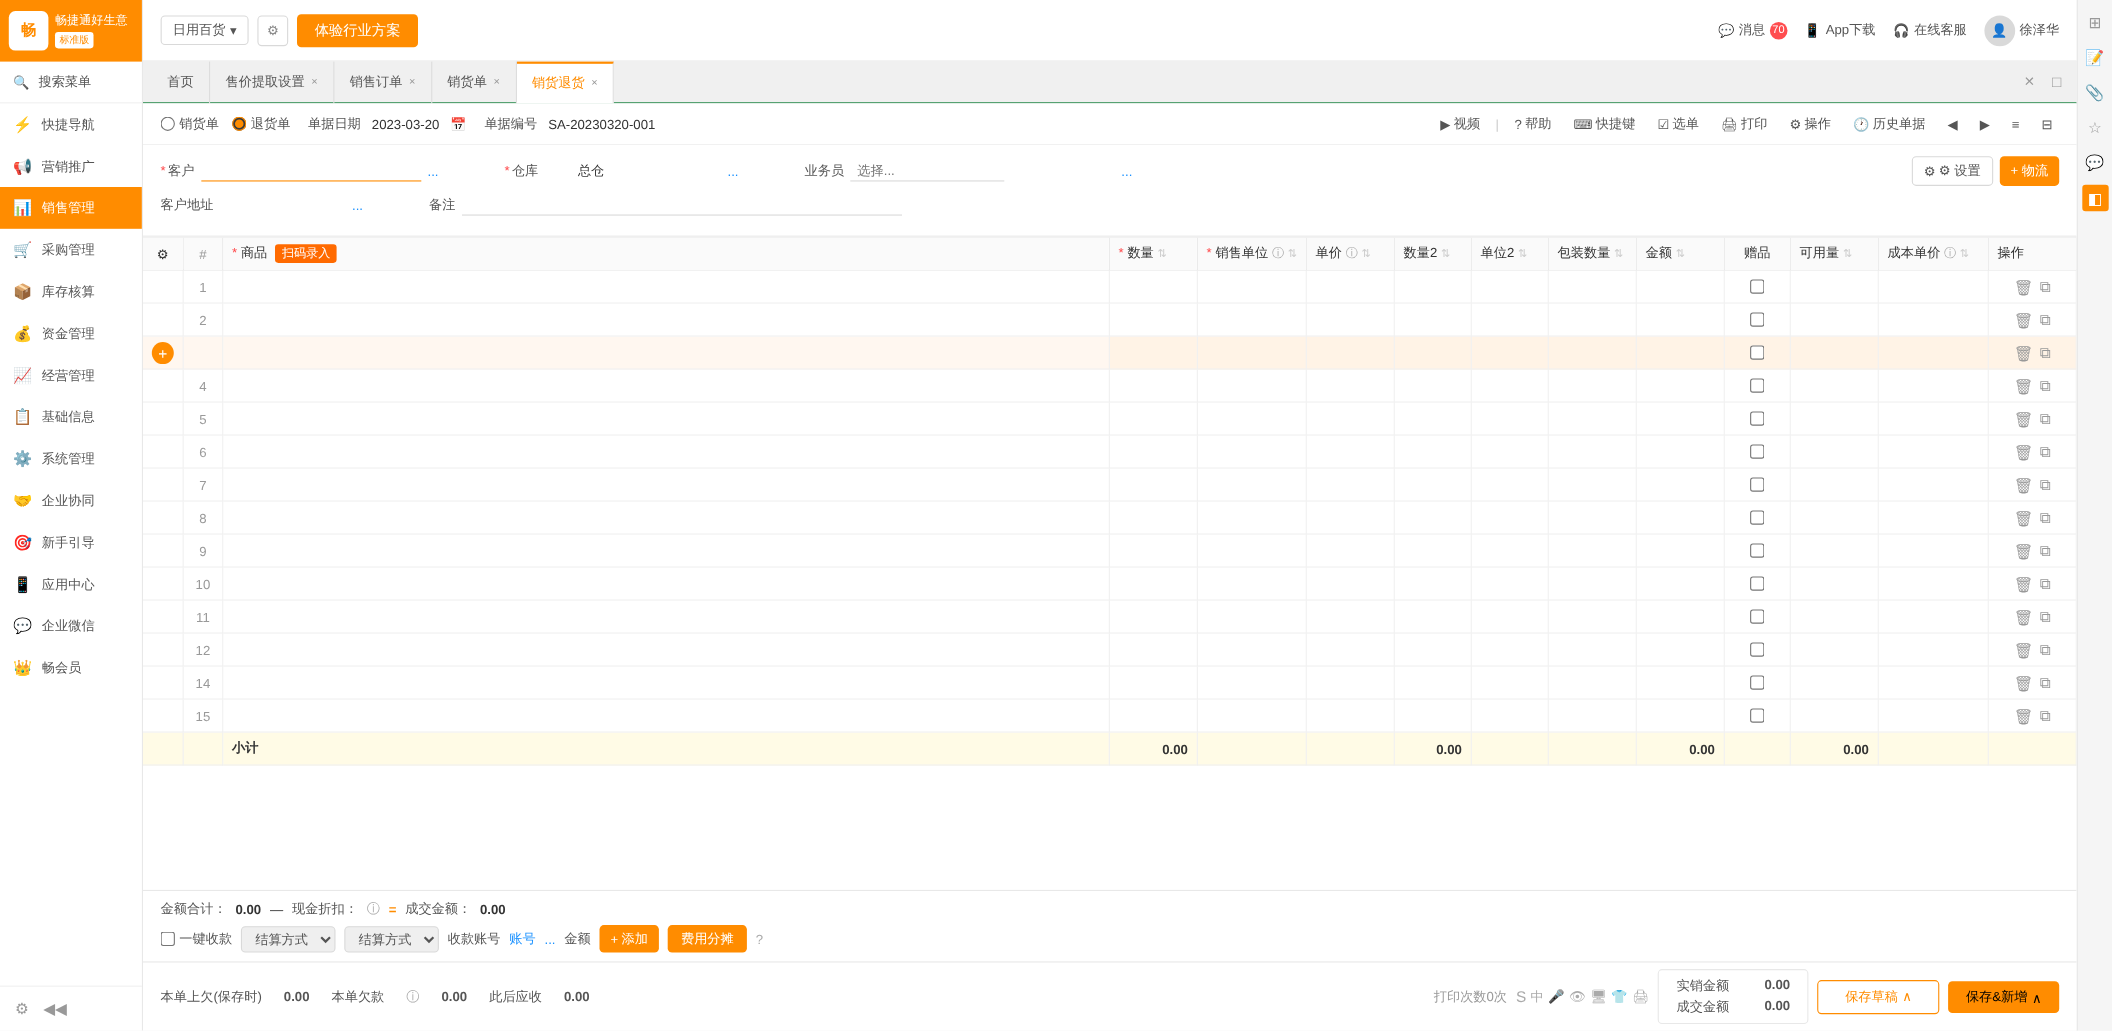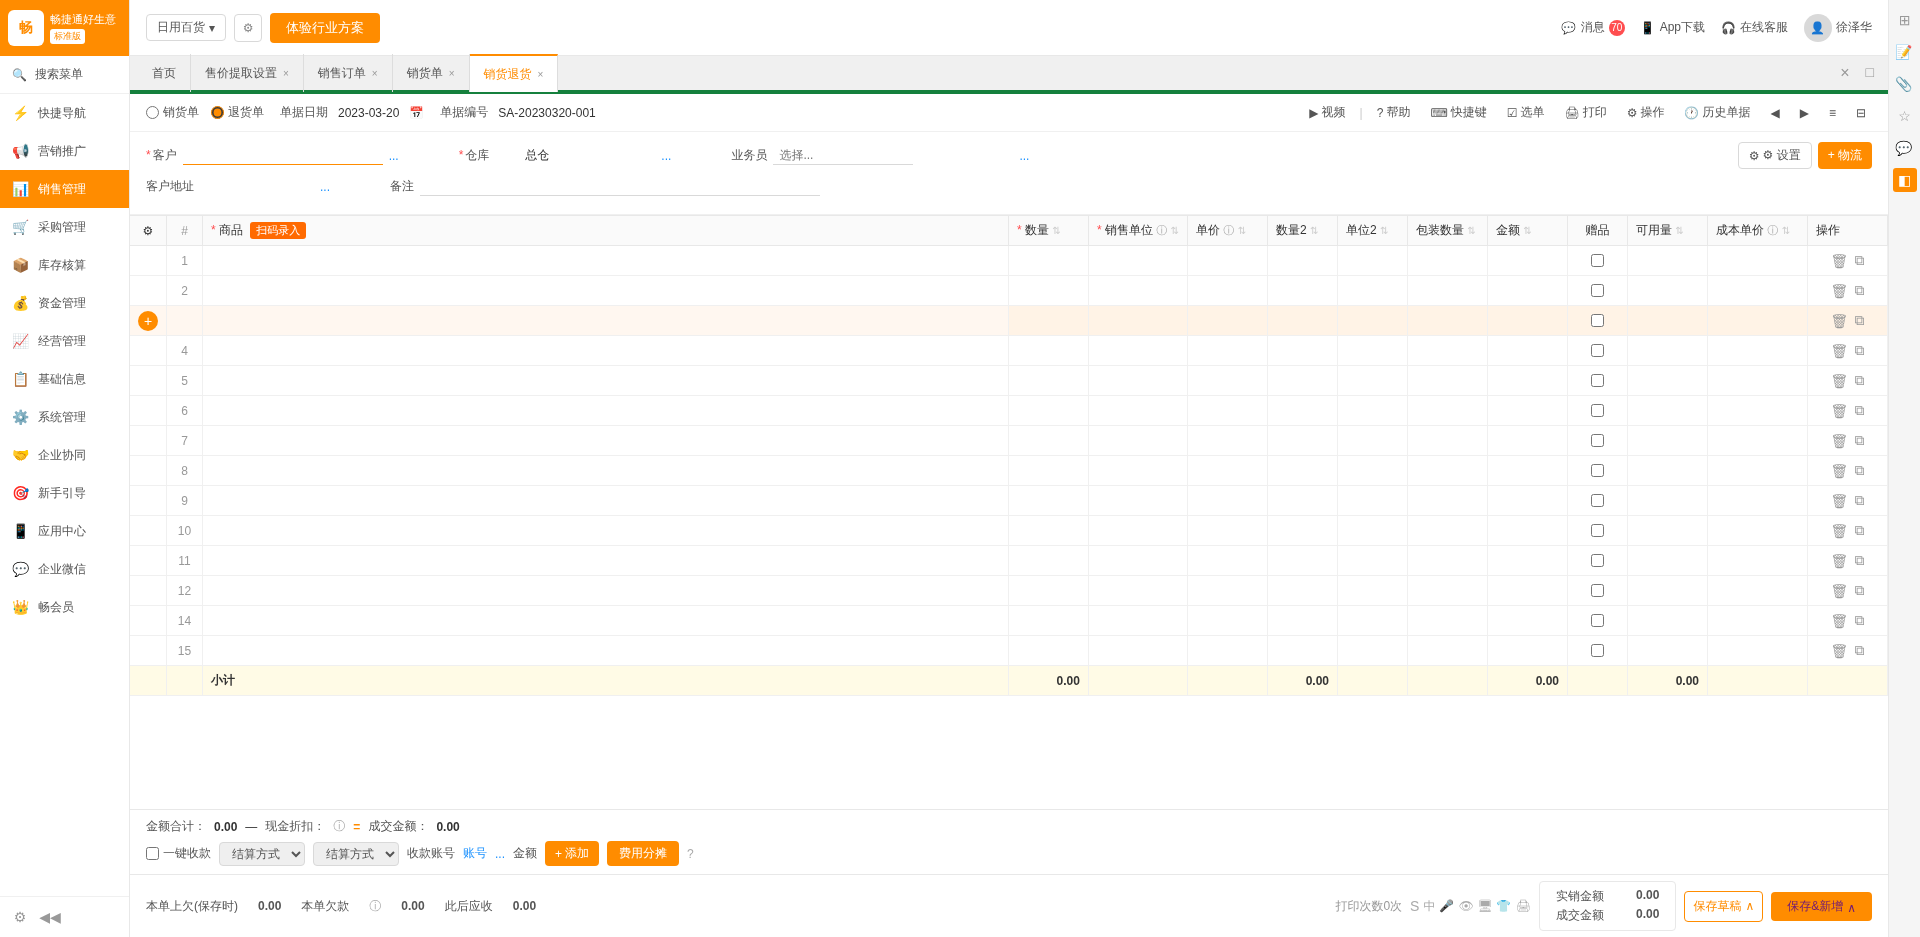--- a/index.html
+++ b/index.html
@@ -27,21 +27,21 @@
     .topbar-left { display: flex; align-items: center; gap: 8px; }
     .topbar-select { display: flex; align-items: center; gap: 4px; border: 1px solid #d9d9d9; padding: 4px 10px; border-radius: 4px; cursor: pointer; color: #555; }
     .topbar-gear { width: 28px; height: 28px; display: flex; align-items: center; justify-content: center; cursor: pointer; color: #888; border: 1px solid #d9d9d9; border-radius: 4px; }
     .btn-orange { background: #ff8c00; color: #fff; border: none; padding: 6px 16px; border-radius: 4px; cursor: pointer; font-size: 13px; }
     .topbar-right { display: flex; align-items: center; gap: 16px; color: #555; }
     .topbar-icon-btn { display: flex; align-items: center; gap: 4px; cursor: pointer; color: #555; }
     .badge { background: #ff4d4f; color: #fff; border-radius: 50%; width: 16px; height: 16px; font-size: 10px; display: flex; align-items: center; justify-content: center; }
     .avatar { width: 28px; height: 28px; background: #d9d9d9; border-radius: 50%; display: flex; align-items: center; justify-content: center; color: #555; }
 
     
-    .tabs { display: flex; align-items: center; background: #f0f0f0; border-bottom: 4px solid #15803d; padding: 0 8px; height: 38px; }
+    .tabs { display: flex; align-items: center; background: #f0f0f0; border-bottom: 1px solid #15803d; padding: 0 8px; height: 38px; }
     .tab { display: flex; align-items: center; padding: 0 14px; height: 38px; cursor: pointer; color: #555; border-right: 1px solid #ddd; gap: 6px; font-size: 13px; }
     .tab.active { background: #fff; color: #ff8c00; border-top: 2px solid #ff8c00; }
     .tab-close { color: #999; font-size: 10px; cursor: pointer; }
     .tabs-actions { margin-left: auto; display: flex; gap: 4px; }
 
     
     .content { flex: 1; display: flex; flex-direction: column; overflow: hidden; background: #fff; }
     .btn-set { background: #fff; border: 1px solid #d9d9d9; padding: 4px 10px; border-radius: 4px; cursor: pointer; color: #555; display: flex; align-items: center; gap: 3px; }
     .btn-add { background: #ff8c00; color: #fff; border: none; padding: 4px 10px; border-radius: 4px; cursor: pointer; display: flex; align-items: center; gap: 3px; }
 
@@ -97,22 +97,22 @@
     .bottom-check { display: flex; align-items: center; gap: 4px; cursor: pointer; }
     .bottom-select { border: 1px solid #d9d9d9; border-radius: 4px; padding: 3px 8px; color: #555; }
     .bottom-dots { color: #1890ff; cursor: pointer; }
     .btn-fee { background: #ff8c00; color: #fff; border: none; padding: 4px 12px; border-radius: 4px; cursor: pointer; }
     .btn-add-item { background: #ff8c00; color: #fff; border: none; padding: 4px 10px; border-radius: 4px; cursor: pointer; display: flex; align-items: center; gap: 3px; }
     .question-icon { color: #aaa; cursor: pointer; }
 
     
     .status-bar { padding: 6px 16px; background: #fff; border-top: 1px solid #e8e8e8; display: flex; align-items: center; gap: 20px; color: #555; }
     .status-bar-right { margin-left: auto; display: flex; gap: 8px; align-items: center; }
-    .save-draft-btn { background: #fff; border: 1px solid #ff8c00; color: #ff8c00; padding: 6px 8px; border-radius: 4px; cursor: pointer; display: flex; align-items: center; gap: 4px; }
-    .save-new-btn { background: #ff8c00; color: #701a75; border: none; padding: 6px 16px; border-radius: 4px; cursor: pointer; display: flex; align-items: flex-end; gap: 4px; }
+    .save-draft-btn { background: #fff; border: 1px solid #ff8c00; color: #ff8c00; padding: 6px 24px; border-radius: 4px; cursor: pointer; display: flex; align-items: center; gap: 4px; }
+    .save-new-btn { background: #ff8c00; color: #000000; border: none; padding: 6px 16px; border-radius: 4px; cursor: pointer; display: flex; align-items: flex-end; gap: 4px; }
 
     
     .right-sidebar { width: 32px; background: #f5f5f5; display: flex; flex-direction: column; align-items: center; padding: 8px 0; gap: 8px; border-left: 1px solid #e8e8e8; }
     .right-icon { width: 24px; height: 24px; display: flex; align-items: center; justify-content: center; cursor: pointer; color: #999; font-size: 14px; }
     .right-icon.active-right { background: #ff8c00; color: #fff; border-radius: 3px; }
 
     
     .sidebar-taskbar { display: flex; align-items: center; padding: 8px; border-top: 1px solid #f0f0f0; gap: 6px; }
 
     

